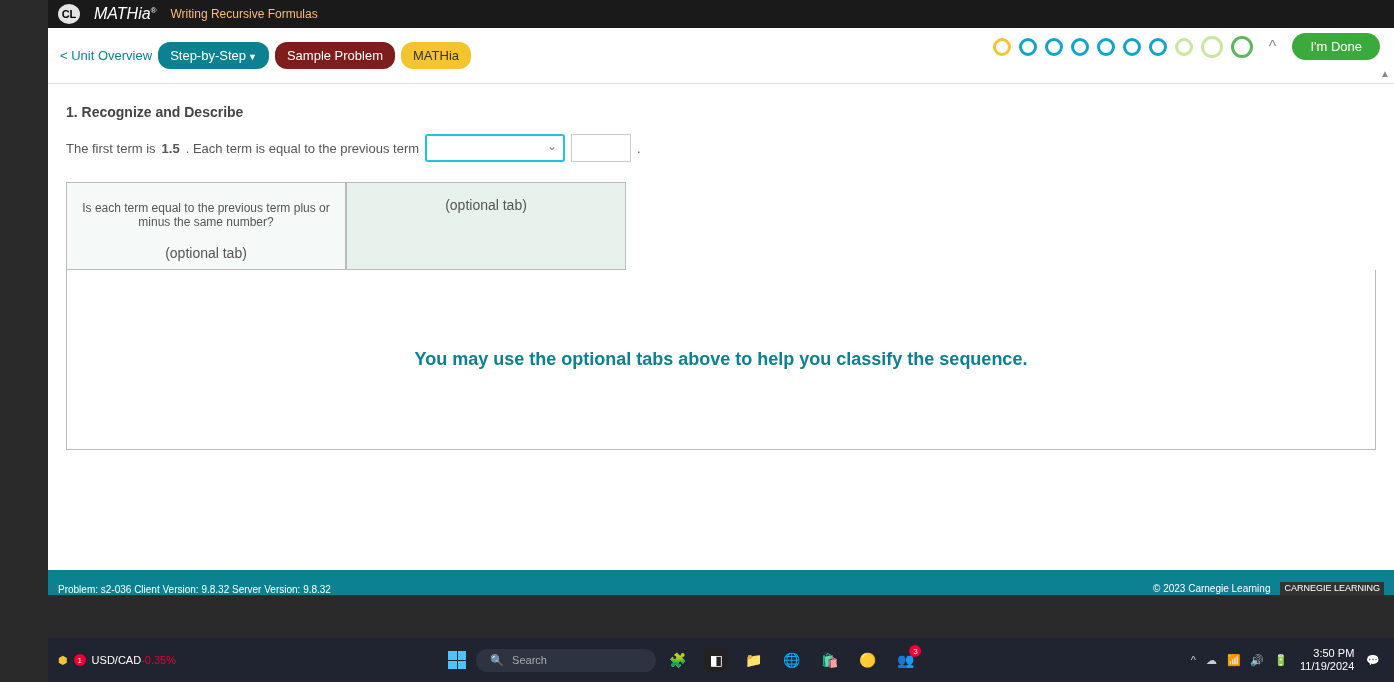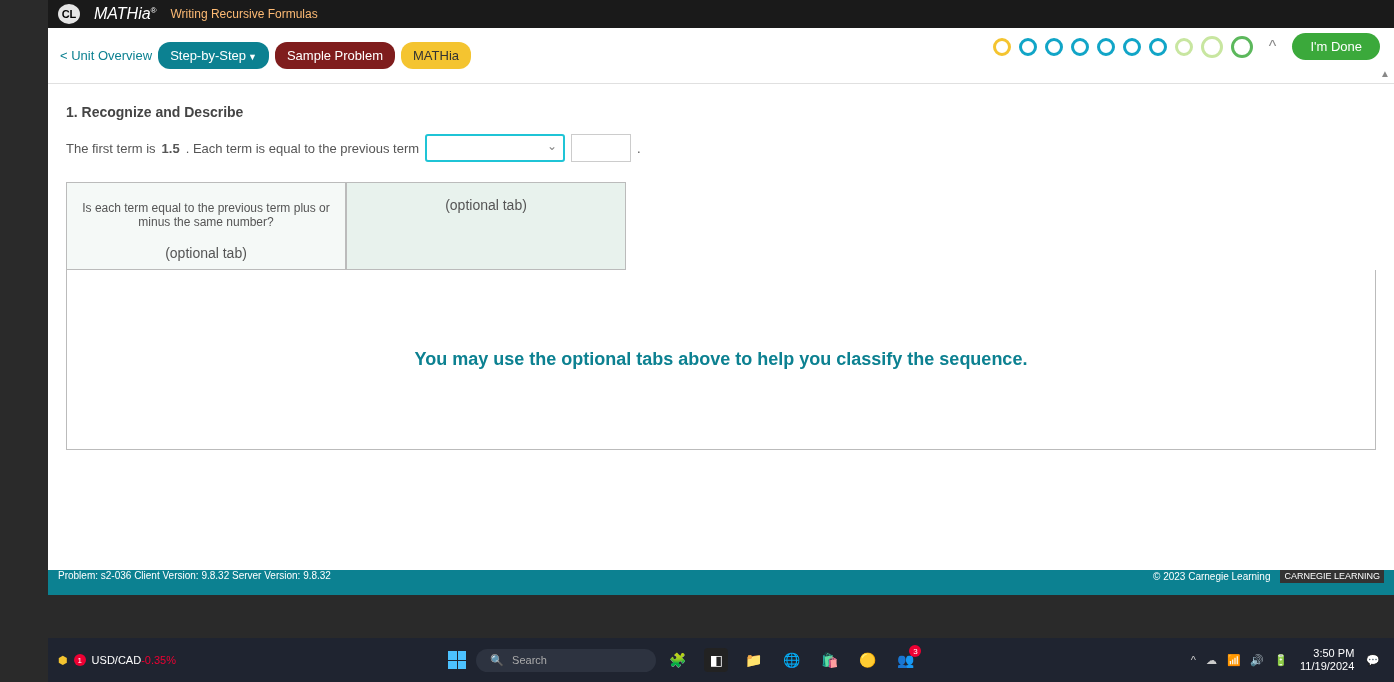--- a/index.html
+++ b/index.html
@@ -33,21 +33,21 @@
 .sel{border:2px solid #1fc4d6;border-radius:3px;height:28px;width:140px;background:#fff;position:relative}
 .sel::after{content:"⌄";position:absolute;right:6px;top:3px;color:#888;font-size:12px}
 .inp{border:1px solid #ccc;height:28px;width:60px;background:#fff;text-align:center;color:#888}
 .tabs-row{display:flex}
 .opt-tab{border:1px solid #bbb;width:280px;padding:8px 12px;text-align:center;font-size:12px;color:#555;background:#f5f9f7}
 .opt-tab.t2{background:#e8f2ed}
 .tab-q{min-height:48px;display:flex;align-items:center;justify-content:center}
 .tab-lbl{padding-top:6px;font-size:14px}
 .tab-body{border:1px solid #bbb;border-top:none;height:180px;display:flex;align-items:center;justify-content:center}
 .hint-txt{color:#0c8191;font-weight:bold;font-size:18px}
-.ftr{position:absolute;top:570px;left:48px;right:0;height:25px;background:#0c8191;color:#fff;font-size:10px;display:flex;align-items:flex-start;padding:0 10px;justify-content:space-between}
+.ftr{position:absolute;top:570px;left:48px;right:0;height:25px;background:#0c8191;color:#fff;font-size:10px;display:flex;align-items:flex-end;padding:0 10px;justify-content:space-between}
 .carnegie{display:flex;align-items:center;gap:10px}
 .carn-logo{background:#333;padding:2px 4px;font-size:9px;line-height:1}
 .taskbar{position:absolute;bottom:0;left:48px;right:0;height:44px;background:#1f2430;display:flex;align-items:center;color:#fff;font-size:11px}
 .tb-left{display:flex;align-items:center;gap:6px;padding-left:10px}
 .badge{background:#e03;color:#fff;border-radius:50%;width:12px;height:12px;font-size:8px;display:flex;align-items:center;justify-content:center}
 .usd{display:flex;flex-direction:row;line-height:1.1}
 .usd-v{color:#e03}
 .tb-center{flex:1;display:flex;align-items:center;justify-content:center;gap:10px}
 .search{background:#2d3340;border-radius:16px;padding:5px 14px;display:flex;align-items:center;gap:8px;color:#aaa;width:180px}
 .tb-icons{display:flex;gap:14px;align-items:center}

